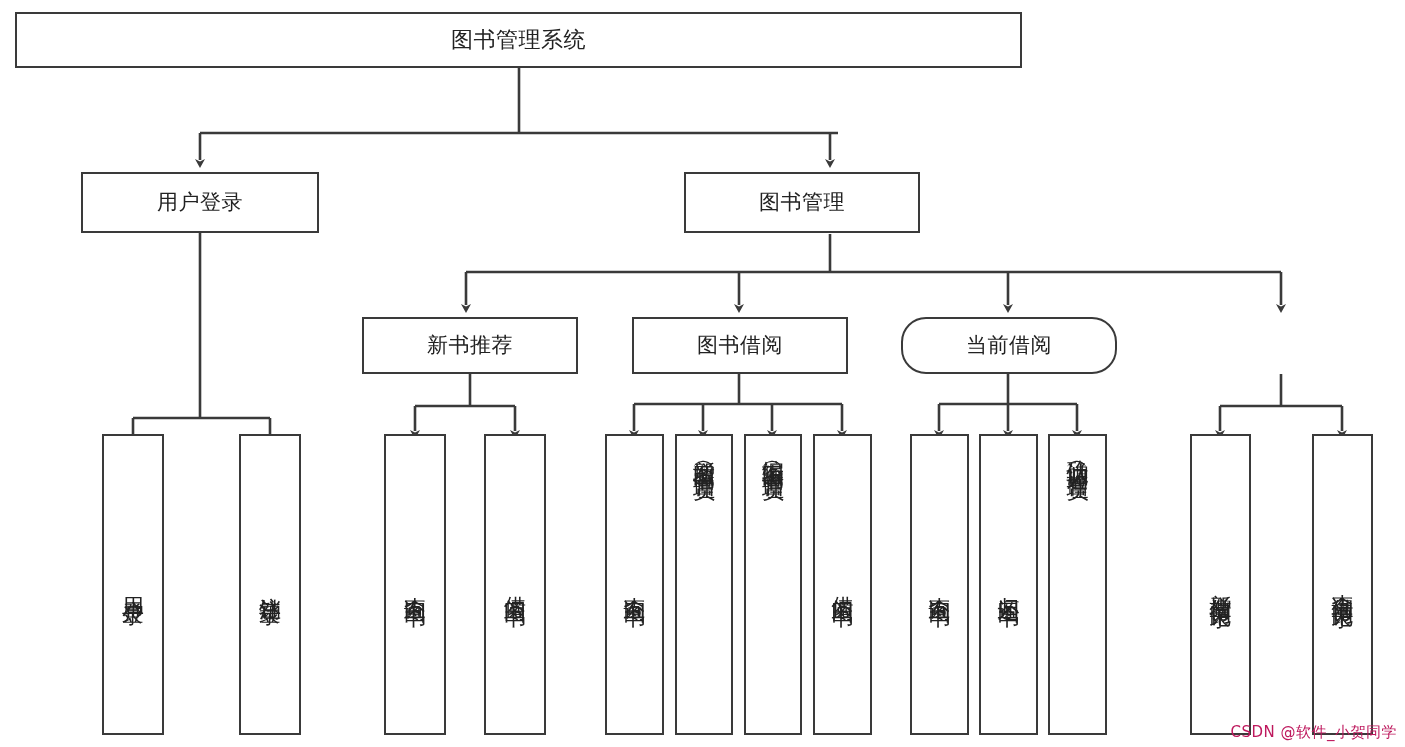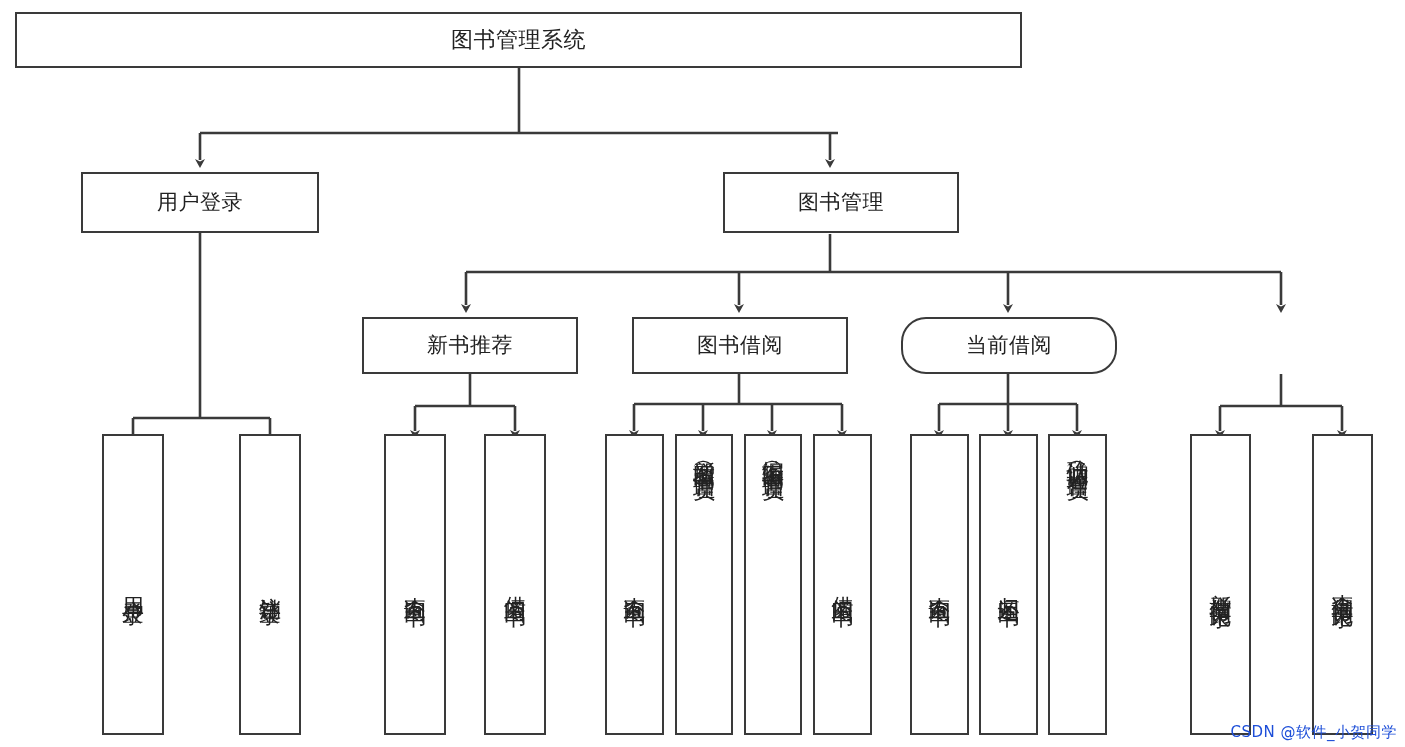--- a/index.html
+++ b/index.html
@@ -48,21 +48,21 @@
     line-height:1;
   }
   .node.vert.center{align-items:center;}
   .node.vert.top{align-items:flex-start;}
   .node.vert.top .lbl{margin-top:6px;}
 
   .watermark{
     position:absolute;
     right:8px;bottom:5px;
     font-size:15px;
-    color:#1d4ed8;
+    color:#be185d;
     white-space:nowrap;
     letter-spacing:0.5px;
   }
 </style>
 </head>
 <body>
 
 <div id="stage">
 
   <svg class="links" viewBox="0 0 1405 747">
@@ -115,21 +115,21 @@
     </g>
   </svg>
 
   <div class="node horiz" id="n-root" style="left:15px;top:12px;width:1007px;height:56px;">
     <span class="lbl">图书管理系统</span>
   </div>
 
   <div class="node horiz" style="left:81px;top:172px;width:238px;height:61px;">
     <span class="lbl">用户登录</span>
   </div>
-  <div class="node horiz" style="left:723px;top:172px;width:236px;height:61px;">
+  <div class="node horiz" style="left:684px;top:172px;width:236px;height:61px;">
     <span class="lbl">图书管理</span>
   </div>
 
   <div class="node horiz" style="left:362px;top:317px;width:216px;height:57px;">
     <span class="lbl">新书推荐</span>
   </div>
   <div class="node horiz" style="left:632px;top:317px;width:216px;height:57px;">
     <span class="lbl">图书借阅</span>
   </div>
   <div class="node horiz" style="left:901px;top:317px;width:216px;height:57px;border-radius:25px;">

